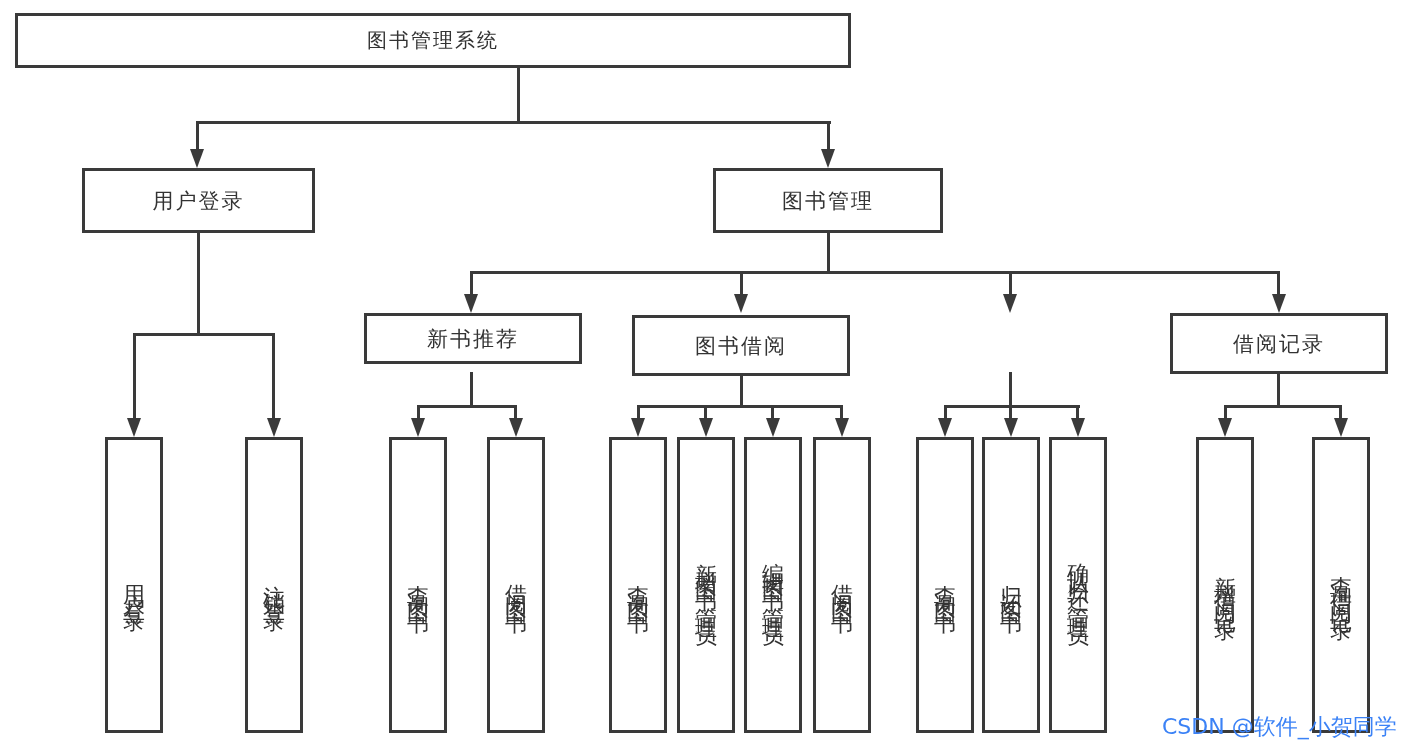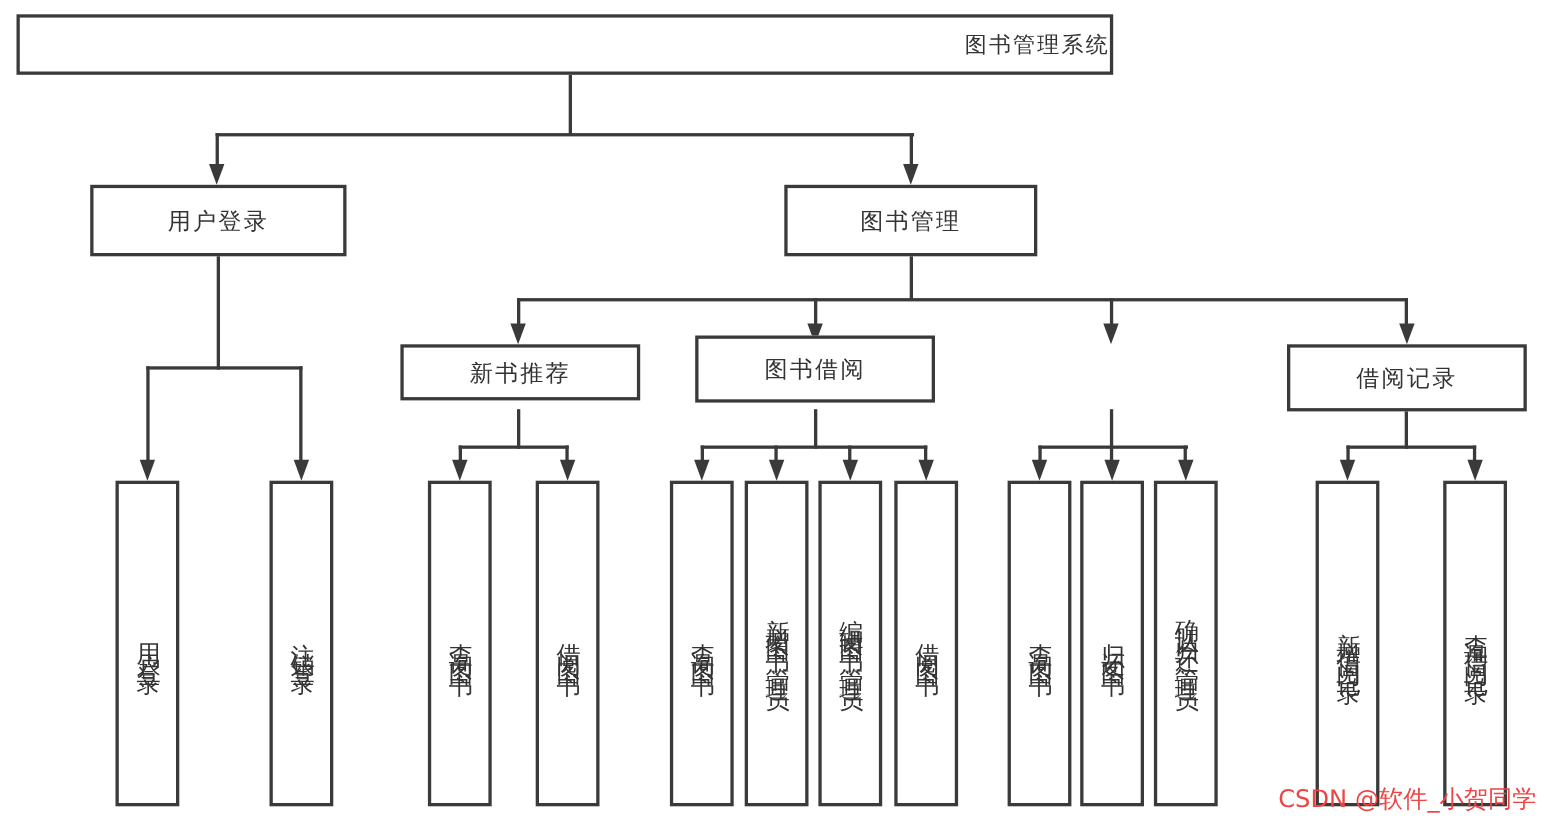--- a/index.html
+++ b/index.html
@@ -23,21 +23,21 @@
     font-size:22px; letter-spacing:9px;
   }
   .hline,.vline { position:absolute; background:#3a3a3a; }
   .arrow {
     position:absolute; width:0; height:0;
     border-left:7px solid transparent; border-right:7px solid transparent;
     border-top:19px solid #3a3a3a;
   }
   .watermark {
     position:absolute; left:1162px; top:712px; z-index:5;
-    font-size:22px; color:#ef4444; white-space:nowrap;
+    font-size:22px; color:#3b82f6; white-space:nowrap;
   }
 </style>
 </head>
 <body>
 
 <div class="canvas">
 
   <div class="vline" style="left:517px;top:67px;width:3px;height:56px;"></div>
   <div class="hline" style="left:196px;top:121px;width:635px;height:3px;"></div>
   <div class="vline" style="left:196px;top:121px;width:3px;height:31px;"></div>
@@ -90,35 +90,35 @@
   <div class="arrow" style="left:1004px;top:418px;"></div>
   <div class="arrow" style="left:1071px;top:418px;"></div>
 
   <div class="vline" style="left:1277px;top:372px;width:3px;height:36px;"></div>
   <div class="hline" style="left:1224px;top:405px;width:118px;height:3px;"></div>
   <div class="vline" style="left:1224px;top:405px;width:3px;height:16px;"></div>
   <div class="vline" style="left:1339px;top:405px;width:3px;height:16px;"></div>
   <div class="arrow" style="left:1218px;top:418px;"></div>
   <div class="arrow" style="left:1334px;top:418px;"></div>
 
-  <div class="box box-h root" style="left:15px;top:13px;width:997px;height:55px;justify-content:flex-end;">
+  <div class="box box-h root" style="left:15px;top:13px;width:836px;height:55px;">
     <span>图书管理系统</span>
   </div>
 
   <div class="box box-h" style="left:82px;top:168px;width:233px;height:65px;">
     <span>用户登录</span>
   </div>
   <div class="box box-h" style="left:713px;top:168px;width:230px;height:65px;font-family:Liberation Serif, serif;">
     <span>图书管理</span>
   </div>
 
   <div class="box box-h" style="left:364px;top:313px;width:218px;height:51px;font-family:Liberation Serif, serif;">
     <span>新书推荐</span>
   </div>
-  <div class="box box-h" style="left:632px;top:305px;width:218px;height:61px;">
+  <div class="box box-h" style="left:632px;top:315px;width:218px;height:61px;">
     <span>图书借阅</span>
   </div>
   <div class="box box-h" style="left:1170px;top:313px;width:218px;height:61px;">
     <span>借阅记录</span>
   </div>
 
   <div class="box box-v" style="left:105px;top:437px;width:58px;height:296px;">用户登录</div>
   <div class="box box-v" style="left:245px;top:437px;width:58px;height:296px;">注销登录</div>
 
   <div class="box box-v" style="left:389px;top:437px;width:58px;height:296px;">查询图书</div>

